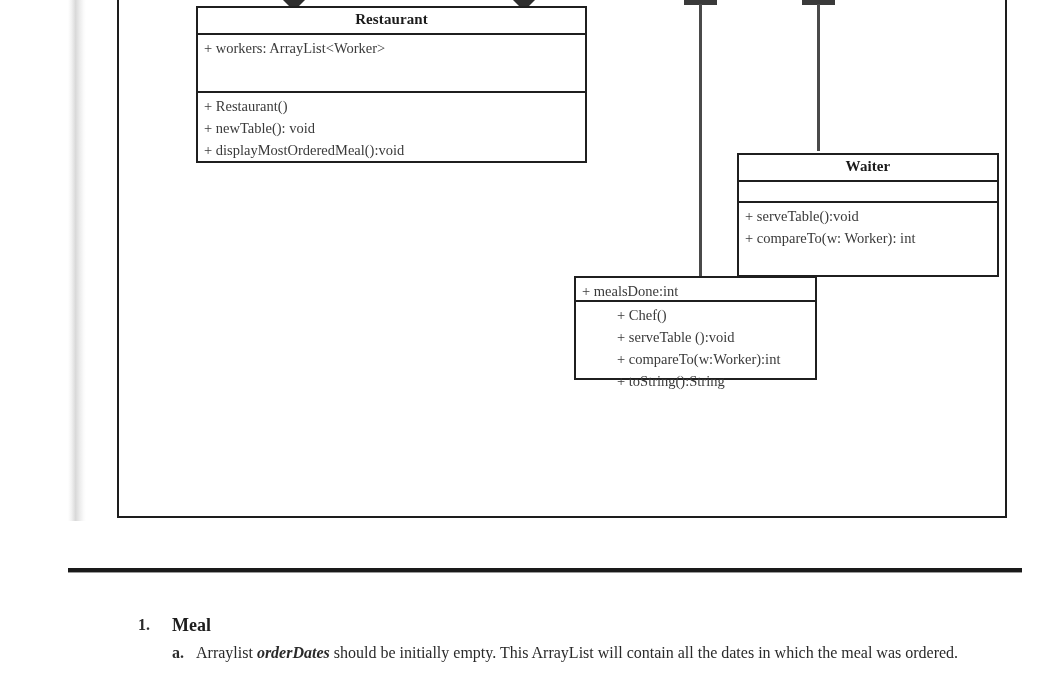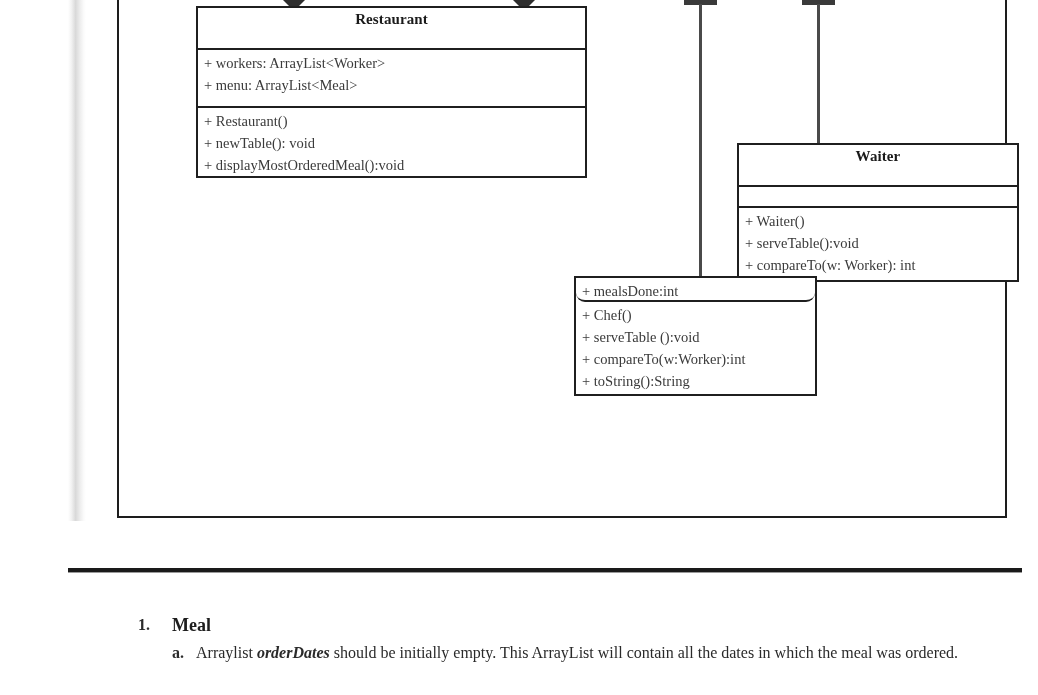--- a/index.html
+++ b/index.html
@@ -48,21 +48,21 @@
     position: absolute;
     background: #ffffff;
     border: 2px solid #1f1f1f;
     box-sizing: border-box;
   }
   .uml-title {
     text-align: center;
     font-weight: bold;
     font-size: 15px;
     line-height: 20px;
-    padding: 1px 0 19px 0;
+    padding: 1px 0 4px 0;
     letter-spacing: 0.1px;
     border-bottom: 2px solid #1f1f1f;
     color: #1a1a1a;
   }
   .uml-compartment {
     padding: 2px 0 3px 6px;
     box-sizing: border-box;
   }
   .uml-attrs {
     border-bottom: 2px solid #1f1f1f;
@@ -72,27 +72,27 @@
     line-height: 22px;
     white-space: nowrap;
     color: #3a3a3a;
   }
 
   
   #class-restaurant { left: 196px; top: 6px;   width: 391px; }
   #class-restaurant .uml-attrs   { height: 58px; }
   #class-restaurant .uml-methods { height: 68px; }
 
-  #class-waiter { left: 737px; top: 143px; width: 282px; }
+  #class-waiter { left: 737px; top: 153px; width: 262px; }
   #class-waiter .uml-attrs   { height: 21px; }
   #class-waiter .uml-methods { height: 72px; }
 
   #class-chef { left: 574px; top: 276px; width: 243px; }
-  #class-chef .uml-attrs   { height: 24px; border-radius: 9px; }
-  #class-chef .uml-methods { height: 92px; }
+  #class-chef .uml-attrs   { height: 24px; }
+  #class-chef .uml-methods { height: 76px; margin-left: 35px; }
 
   
   .connector-v {
     position: absolute;
     width: 3px;
     background: #4a4a4a;
   }
   #conn-chef   { left: 699px; top: 4px;  height: 272px; }
   #conn-waiter { left: 817px; top: 4px;  height: 147px; }
 
@@ -186,34 +186,32 @@
 <div class="tri-base" id="tri-waiter"></div>
 <div class="connector-v" id="conn-chef"></div>
 <div class="connector-v" id="conn-waiter"></div>
 <div class="arrow-down" id="arrow-left-agg"></div>
 <div class="arrow-down" id="arrow-right-agg"></div>
 
 <div class="uml-class" id="class-restaurant">
   <div class="uml-title">Restaurant</div>
   <div class="uml-compartment uml-attrs">
     <div class="uml-line">+ workers: ArrayList&lt;Worker&gt;</div>
-    <div class="uml-line">+ menu: ArrayList&lt;Meal&gt;</div>
   </div>
   <div class="uml-compartment uml-methods">
     <div class="uml-line">+ Restaurant()</div>
     <div class="uml-line">+ newTable(): void</div>
     <div class="uml-line">+ displayMostOrderedMeal():void</div>
   </div>
 </div>
 
 <div class="uml-class" id="class-waiter">
   <div class="uml-title">Waiter</div>
   <div class="uml-compartment uml-attrs"></div>
   <div class="uml-compartment uml-methods">
-    <div class="uml-line">+ Waiter()</div>
     <div class="uml-line">+ serveTable():void</div>
     <div class="uml-line">+ compareTo(w: Worker): int</div>
   </div>
 </div>
 
 <div class="uml-class" id="class-chef">
   <div class="uml-compartment uml-attrs">
     <div class="uml-line">+ mealsDone:int</div>
   </div>
   <div class="uml-compartment uml-methods">

